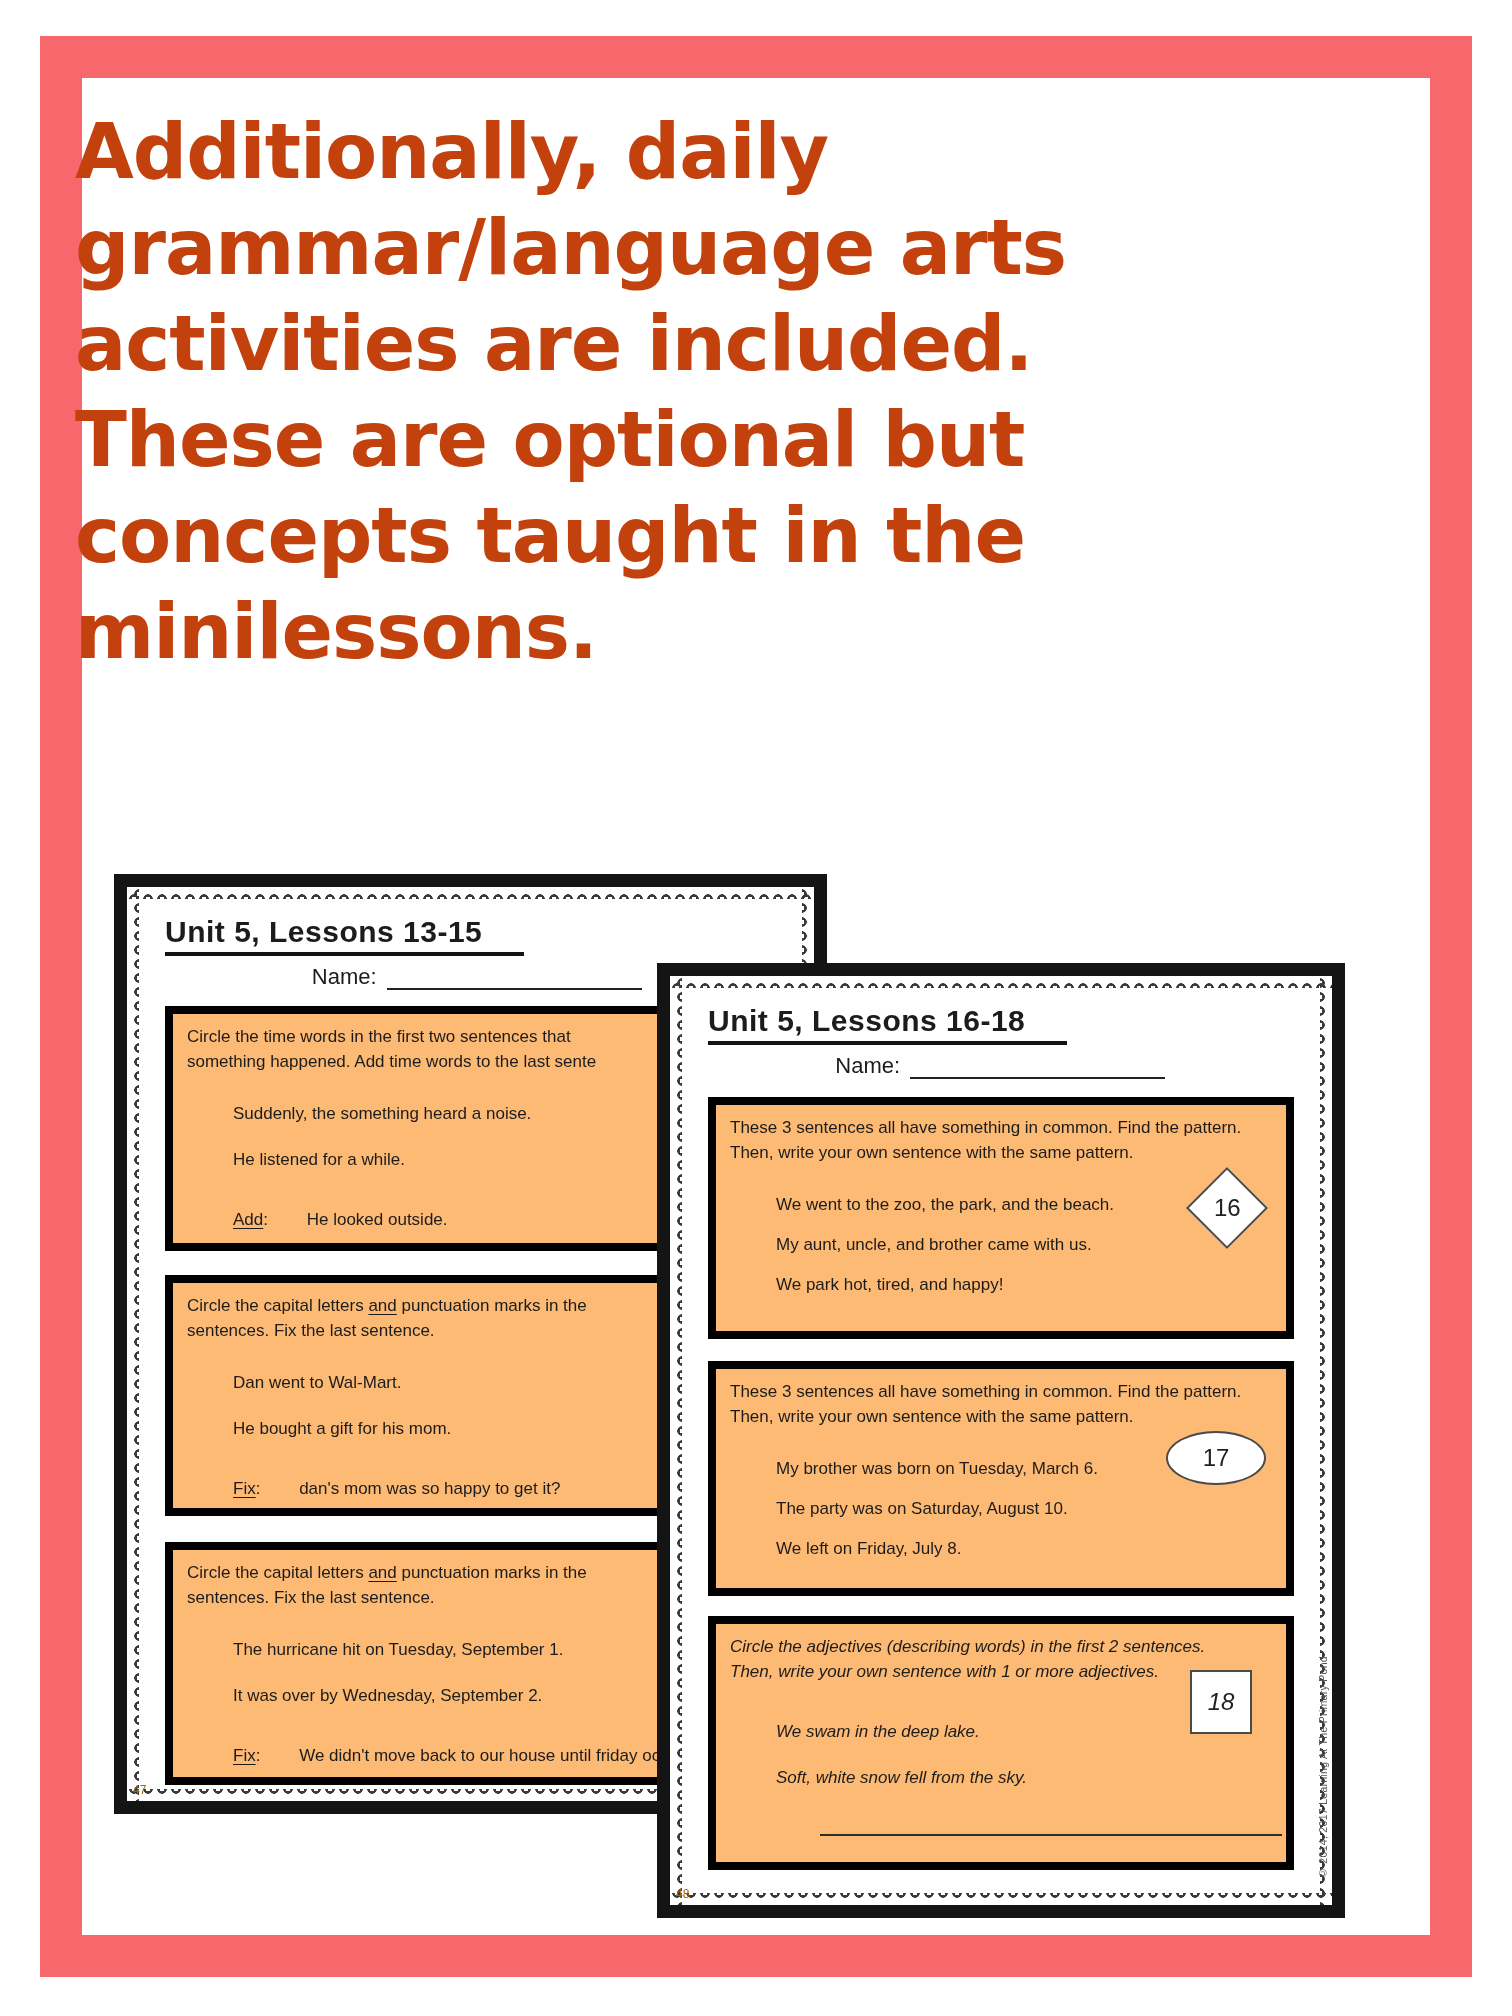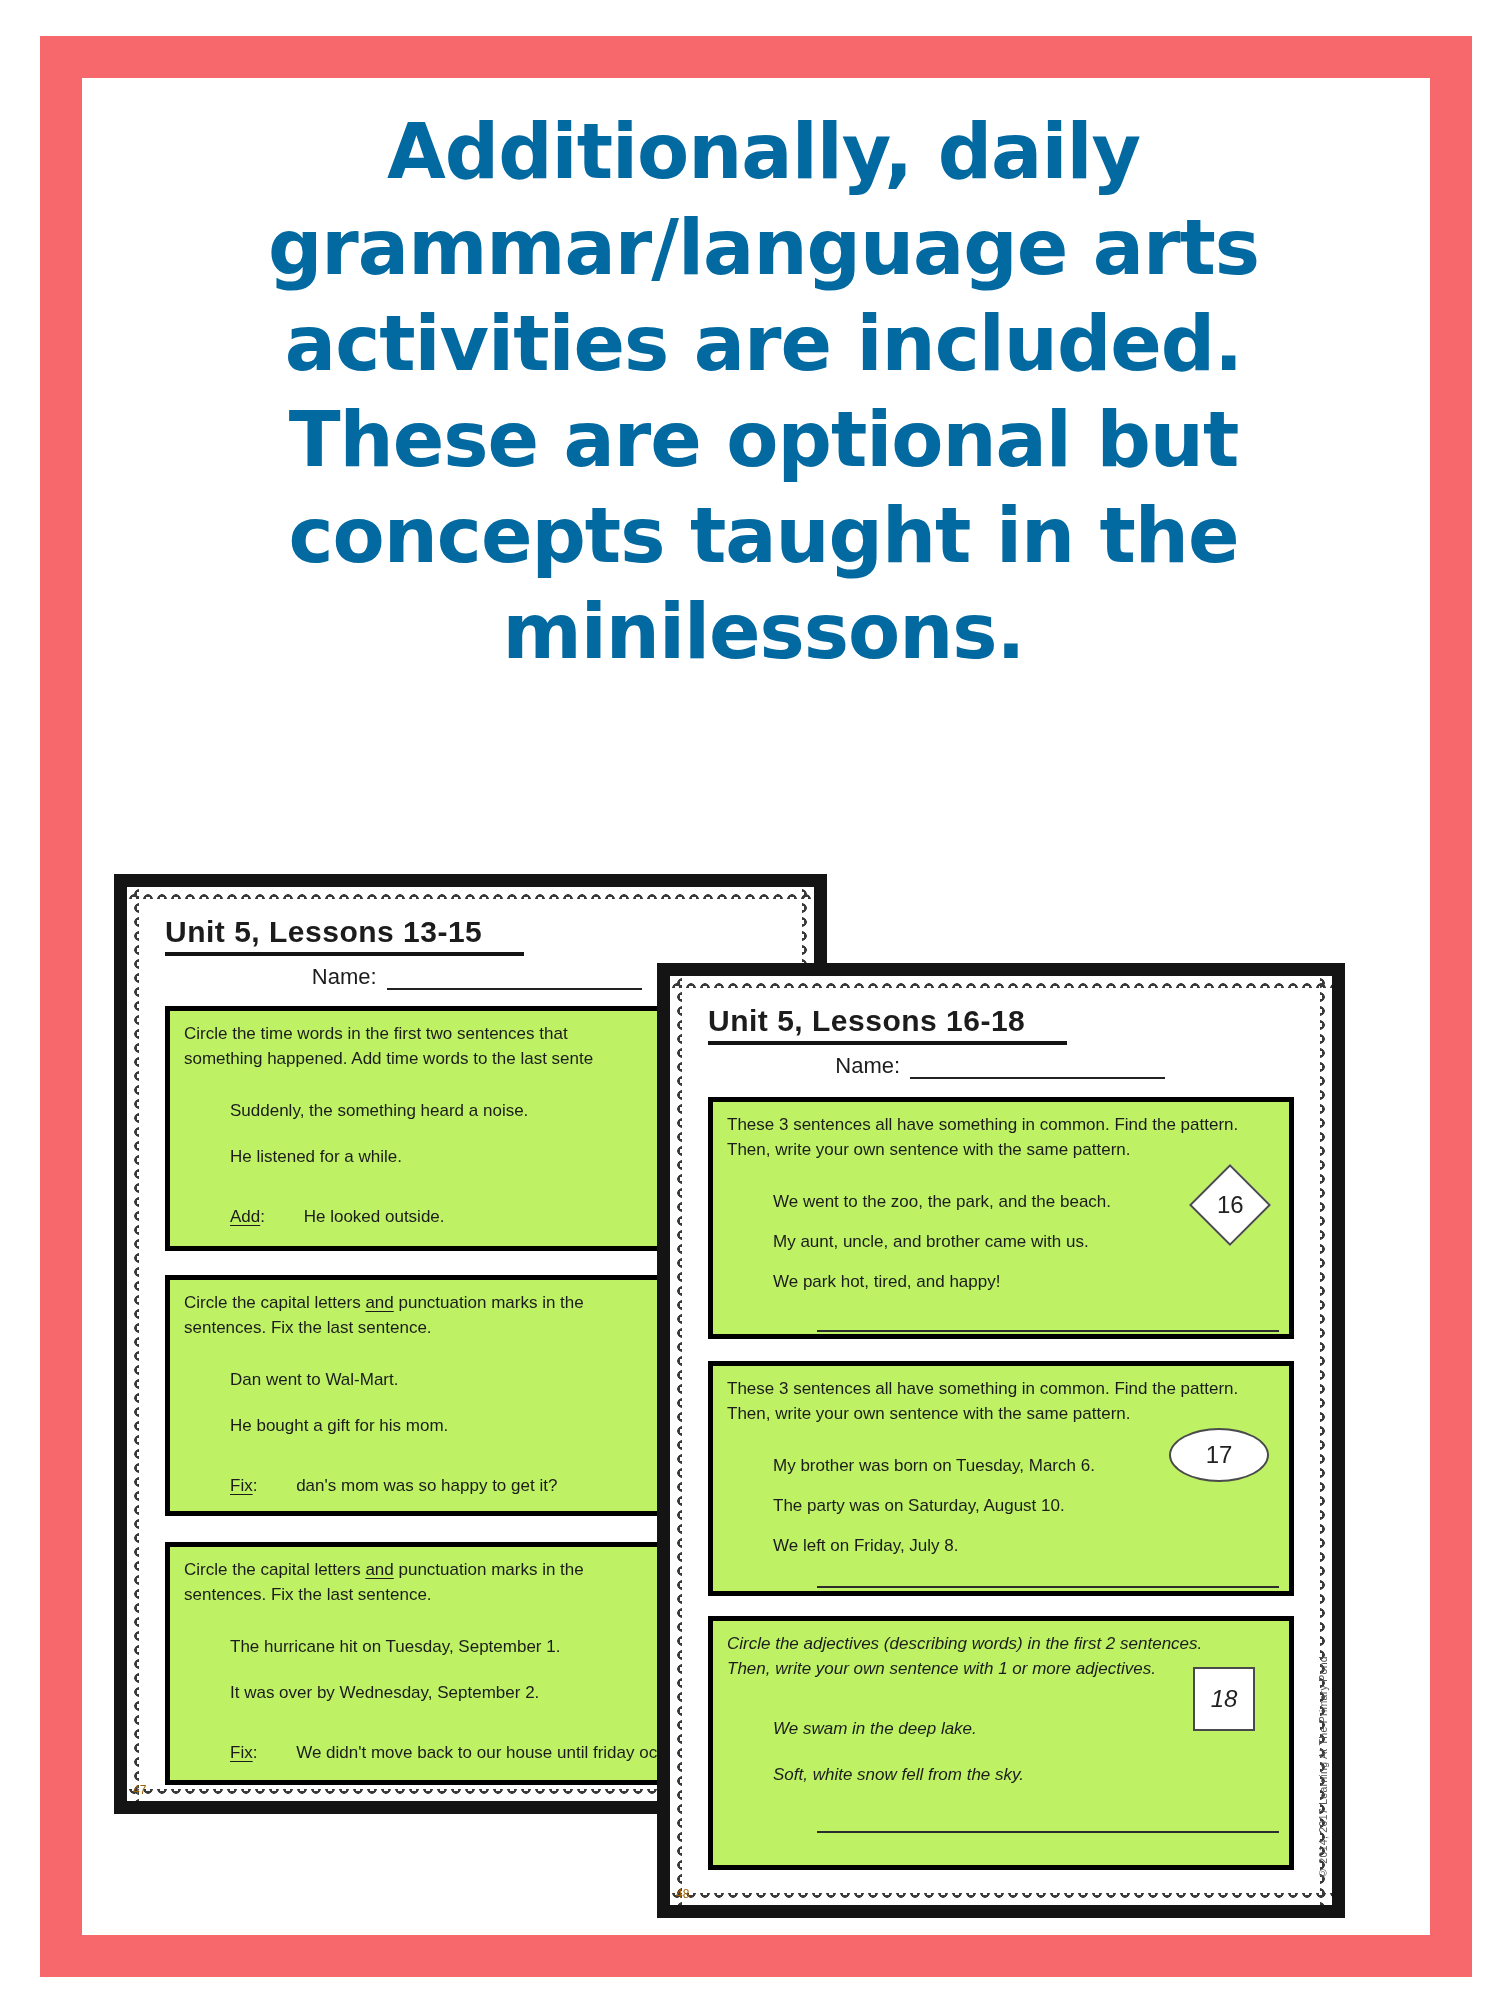--- a/index.html
+++ b/index.html
@@ -2,22 +2,22 @@
 <html><head>
 <meta charset="utf-8">
 <style>
   * { margin:0; padding:0; box-sizing:border-box; }
   html,body { width:1512px; height:2016px; background:#ffffff; overflow:hidden; }
   body { position:relative; font-family:"Liberation Sans", sans-serif; color:#1c1c1c; }
 
   .coral-frame { position:absolute; left:40px; top:36px; width:1432px; height:1941px;
                  border:42px solid #f7686d; background:#ffffff; }
 
-  .heading { position:absolute; top:104px; left:75px; right:60px; text-align:center;
-             font-family:"DejaVu Sans", sans-serif; font-weight:bold; color:#0369a1;
+  .heading { position:absolute; top:104px; left:75px; right:60px; text-align:left;
+             font-family:"DejaVu Sans", sans-serif; font-weight:bold; color:#c2410c;
              font-size:76px; line-height:96px; letter-spacing:-1px; }
 
   .page { position:absolute; background:#ffffff; border:13px solid #141414; }
   .page-left  { left:114px; top:874px;  width:713px; height:940px; z-index:1; }
   .page-right { left:657px; top:963px;  width:688px; height:955px; z-index:2; }
 
   
   .sc { position:absolute; }
   .sc-t { top:0; left:0; right:0; height:12px;
           background:radial-gradient(circle 5px at 7px 12px, rgba(255,255,255,0) 2.5px, #3a3a3a 2.5px 4.5px, rgba(255,255,255,0) 5px) repeat-x;
@@ -33,22 +33,22 @@
           background-size:12px 14px; }
 
   .page-inner { position:absolute; inset:12px; padding:14px 26px 10px 26px; }
 
   .ws-title { display:inline-block; font-size:30px; font-weight:bold; letter-spacing:0.5px;
               border-bottom:4px solid #141414; padding:2px 42px 3px 0; white-space:nowrap; }
   .name-row { display:flex; justify-content:flex-end; align-items:flex-end;
               width:78%; margin-top:8px; font-size:22px; }
   .name-line { width:255px; border-bottom:2px solid #222; height:24px; margin-left:10px; }
 
-  .ex-box { position:relative; border:5px solid #000000; padding:10px 14px 8px 14px;
-            margin-top:16px; overflow:hidden; background:#bef264; }
+  .ex-box { position:relative; border:8px solid #000000; padding:10px 14px 8px 14px;
+            margin-top:16px; overflow:hidden; background:#fdba74; }
   .instr { font-size:17px; line-height:25px; white-space:nowrap; }
   .sent  { font-size:17px; white-space:nowrap; margin-left:46px; }
   .u { text-decoration:underline; text-underline-offset:3px; }
   .prompt-row { font-size:17px; white-space:nowrap; margin-left:46px; }
   .prompt-row .ptext { margin-left:34px; }
 
   .write-line { border-bottom:2px solid #2c2c2c; width:462px; margin-left:90px; }
 
   .badge { position:absolute; display:flex; align-items:center; justify-content:center;
            font-size:24px; color:#222; border:2px solid #4a4a4a; background:#fff; }

